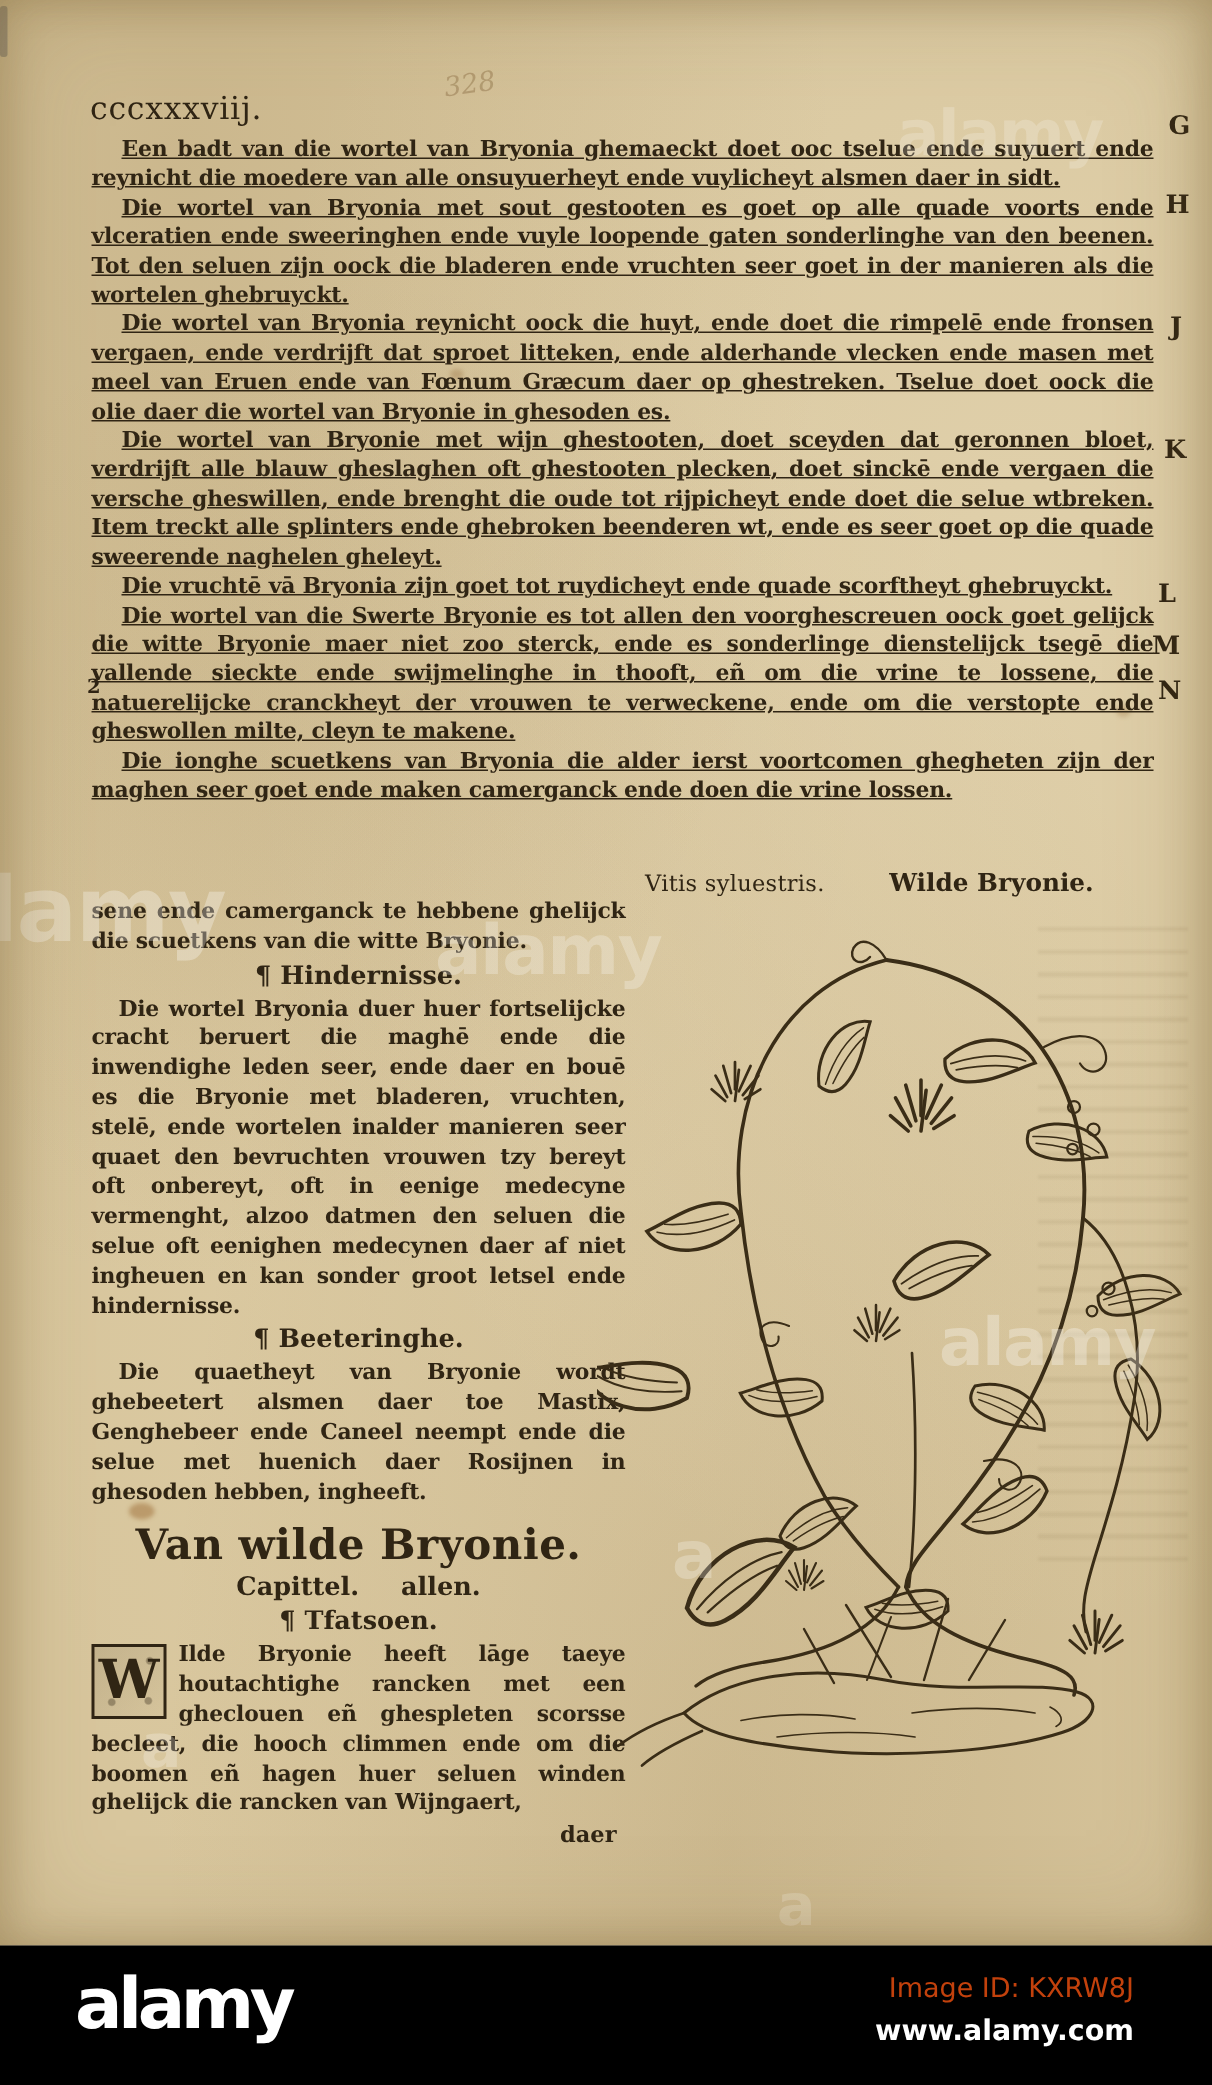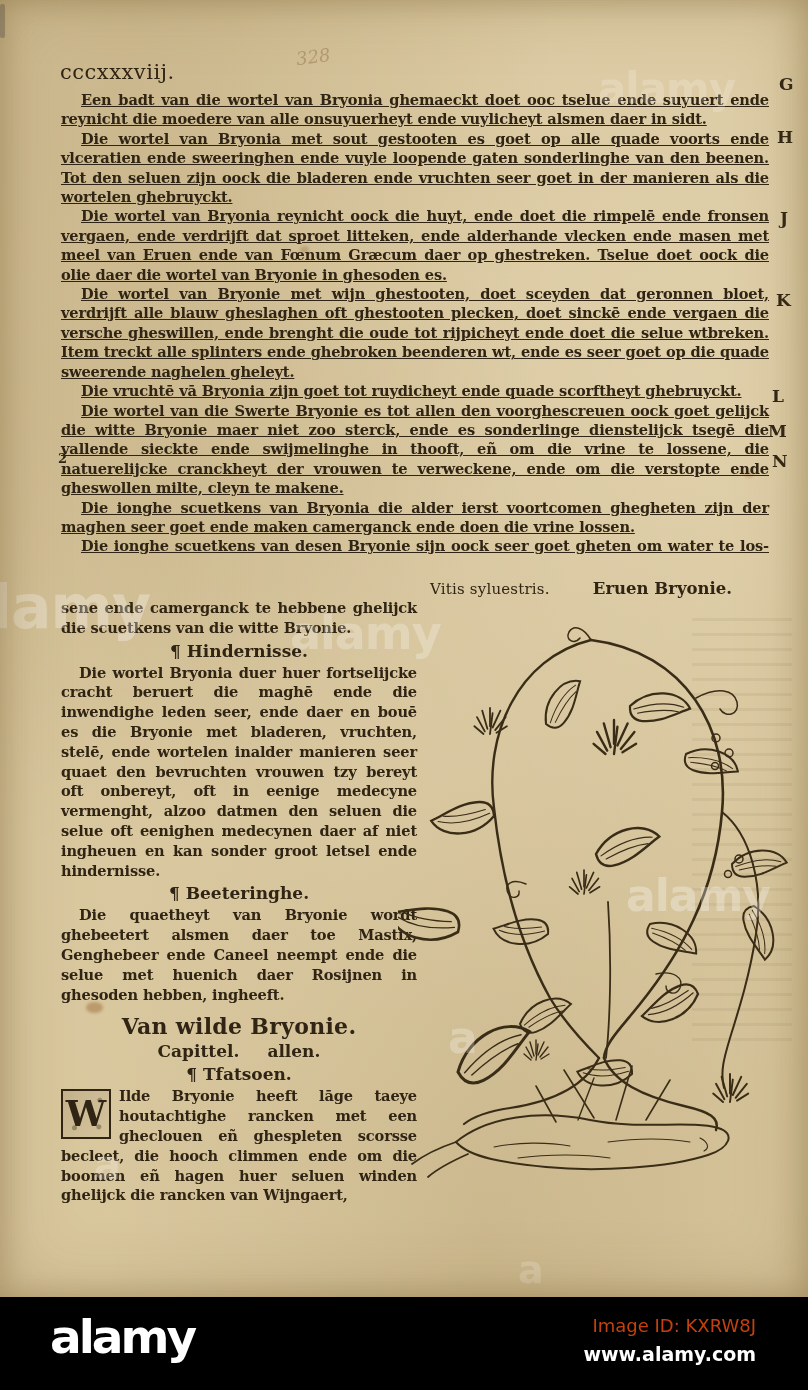--- a/index.html
+++ b/index.html
@@ -37,21 +37,21 @@
     text-align:justify;text-indent:20px;letter-spacing:-.15px;text-decoration:underline;}
   .force-justify{text-align-last:justify;}
   .caption-row{position:absolute;left:430px;top:579px;white-space:nowrap;}
   .caption-row .latin{font-size:15px;font-weight:400;letter-spacing:.2px;}
   .caption-row .dutch{font-size:16.5px;font-weight:700;margin-left:38px;}
   .left-col{position:absolute;left:61px;top:598px;width:356px;}
   .left-col p{margin:0;font-size:14.6px;line-height:19.8px;font-weight:700;
     text-align:justify;letter-spacing:-.15px;}
   .left-col p.indent{text-indent:18px;}
   .sec-head{margin:3px 0 2px 0;text-align:center;font-size:17px;font-weight:700;}
-  .wilde-head{margin:9px 0 2px 0;text-align:center;font-size:22px;font-weight:700;letter-spacing:.3px;}
+  .wilde-head{margin:9px 0 2px 0;text-align:center;font-size:28px;font-weight:700;letter-spacing:.3px;}
   .capittel{margin:1px 0;text-align:center;font-size:17px;font-weight:700;}
   .capittel .num{display:inline-block;margin-left:28px;}
   .initial-box{float:left;width:50px;height:50px;margin:3px 8px 2px 0;
     border:2px solid #302514;box-sizing:border-box;position:relative;
     background:
       radial-gradient(circle at 20% 25%, rgba(48,37,20,.35) 0 2px, transparent 3px),
       radial-gradient(circle at 80% 20%, rgba(48,37,20,.35) 0 2px, transparent 3px),
       radial-gradient(circle at 25% 80%, rgba(48,37,20,.35) 0 2px, transparent 3px),
       radial-gradient(circle at 78% 78%, rgba(48,37,20,.35) 0 2px, transparent 3px),
       linear-gradient(135deg, rgba(48,37,20,.12), rgba(48,37,20,.02));}
@@ -104,44 +104,44 @@
     <div class="folio ink">cccxxxviij.</div>
 
     <div class="main-block ink">
       <p class="indent">Een badt van die wortel van Bryonia ghemaeckt doet ooc tselue ende suyuert ende reynicht die moedere van alle onsuyuerheyt ende vuylicheyt alsmen daer in sidt.</p>
       <p class="indent">Die wortel van Bryonia met sout gestooten es goet op alle quade voorts ende vlceratien ende sweeringhen ende vuyle loopende gaten sonderlinghe van den beenen. Tot den seluen zijn oock die bladeren ende vruchten seer goet in der manieren als die wortelen ghebruyckt.</p>
       <p class="indent">Die wortel van Bryonia reynicht oock die huyt, ende doet die rimpelē ende fronsen vergaen, ende verdrijft dat sproet litteken, ende alderhande vlecken ende masen met meel van Eruen ende van Fœnum Græcum daer op ghestreken. Tselue doet oock die olie daer die wortel van Bryonie in ghesoden es.</p>
       <p class="indent">Die wortel van Bryonie met wijn ghestooten, doet sceyden dat geronnen bloet, verdrijft alle blauw gheslaghen oft ghestooten plecken, doet sinckē ende vergaen die versche gheswillen, ende brenght die oude tot rijpicheyt ende doet die selue wtbreken. Item treckt alle splinters ende ghebroken beenderen wt, ende es seer goet op die quade sweerende naghelen gheleyt.</p>
       <p class="indent">Die vruchtē vā Bryonia zijn goet tot ruydicheyt ende quade scorftheyt ghebruyckt.</p>
       <p class="indent">Die wortel van die Swerte Bryonie es tot allen den voorghescreuen oock goet gelijck die witte Bryonie maer niet zoo sterck, ende es sonderlinge dienstelijck tsegē die vallende sieckte ende swijmelinghe in thooft, eñ om die vrine te lossene, die natuerelijcke cranckheyt der vrouwen te verweckene, ende om die verstopte ende gheswollen milte, cleyn te makene.</p>
       <p class="indent">Die ionghe scuetkens van Bryonia die alder ierst voortcomen ghegheten zijn der maghen seer goet ende maken camerganck ende doen die vrine lossen.</p>
-      <p class="indent force-justify">Die ionghe scuetkens van desen Bryonie sijn oock seer goet gheten om water te los-</p>
     </div>
 
     <div class="caption-row ink">
       <span class="latin">Vitis syluestris.</span>
-      <span class="dutch">Eruen Bryonie.</span>
+      <span class="dutch">Wilde Bryonie.</span>
     </div>
 
     <div class="left-col ink">
       <p>sene ende camerganck te hebbene ghelijck die scuetkens van die witte Bryonie.</p>
       <div class="sec-head">¶ Hindernisse.</div>
       <p class="indent">Die wortel Bryonia duer huer fortselijcke cracht beruert die maghē ende die inwendighe leden seer, ende daer en bouē es die Bryonie met bladeren, vruchten, stelē, ende wortelen inalder manieren seer quaet den bevruchten vrouwen tzy bereyt oft onbereyt, oft in eenige medecyne vermenght, alzoo datmen den seluen die selue oft eenighen medecynen daer af niet ingheuen en kan sonder groot letsel ende hindernisse.</p>
       <div class="sec-head">¶ Beeteringhe.</div>
       <p class="indent">Die quaetheyt van Bryonie wordt ghebeetert alsmen daer toe Mastix, Genghebeer ende Caneel neempt ende die selue met huenich daer Rosijnen in ghesoden hebben, ingheeft.</p>
       <div class="wilde-head">Van wilde Bryonie.</div>
       <div class="capittel">
         <span>Capittel.</span><span class="num">allen.</span>
       </div>
       <div class="sec-head">¶ Tfatsoen.</div>
       <div>
         <div class="initial-box">
           <span>W</span>
         </div>
         <p>Ilde Bryonie heeft lāge taeye houtachtighe rancken met een gheclouen eñ ghespleten scorsse becleet, die hooch climmen ende om die boomen eñ hagen huer seluen winden ghelijck die rancken van Wijngaert,</p>
+        <div class="catchword">daer</div>
       </div>
     </div>
 
     <span class="margin-letter m0">G</span>
     <span class="margin-letter m1">H</span>
     <span class="margin-letter m2">J</span>
     <span class="margin-letter m3">K</span>
     <span class="margin-letter m4">L</span>
     <span class="margin-letter m5">M</span>
     <span class="margin-letter m6">N</span>

